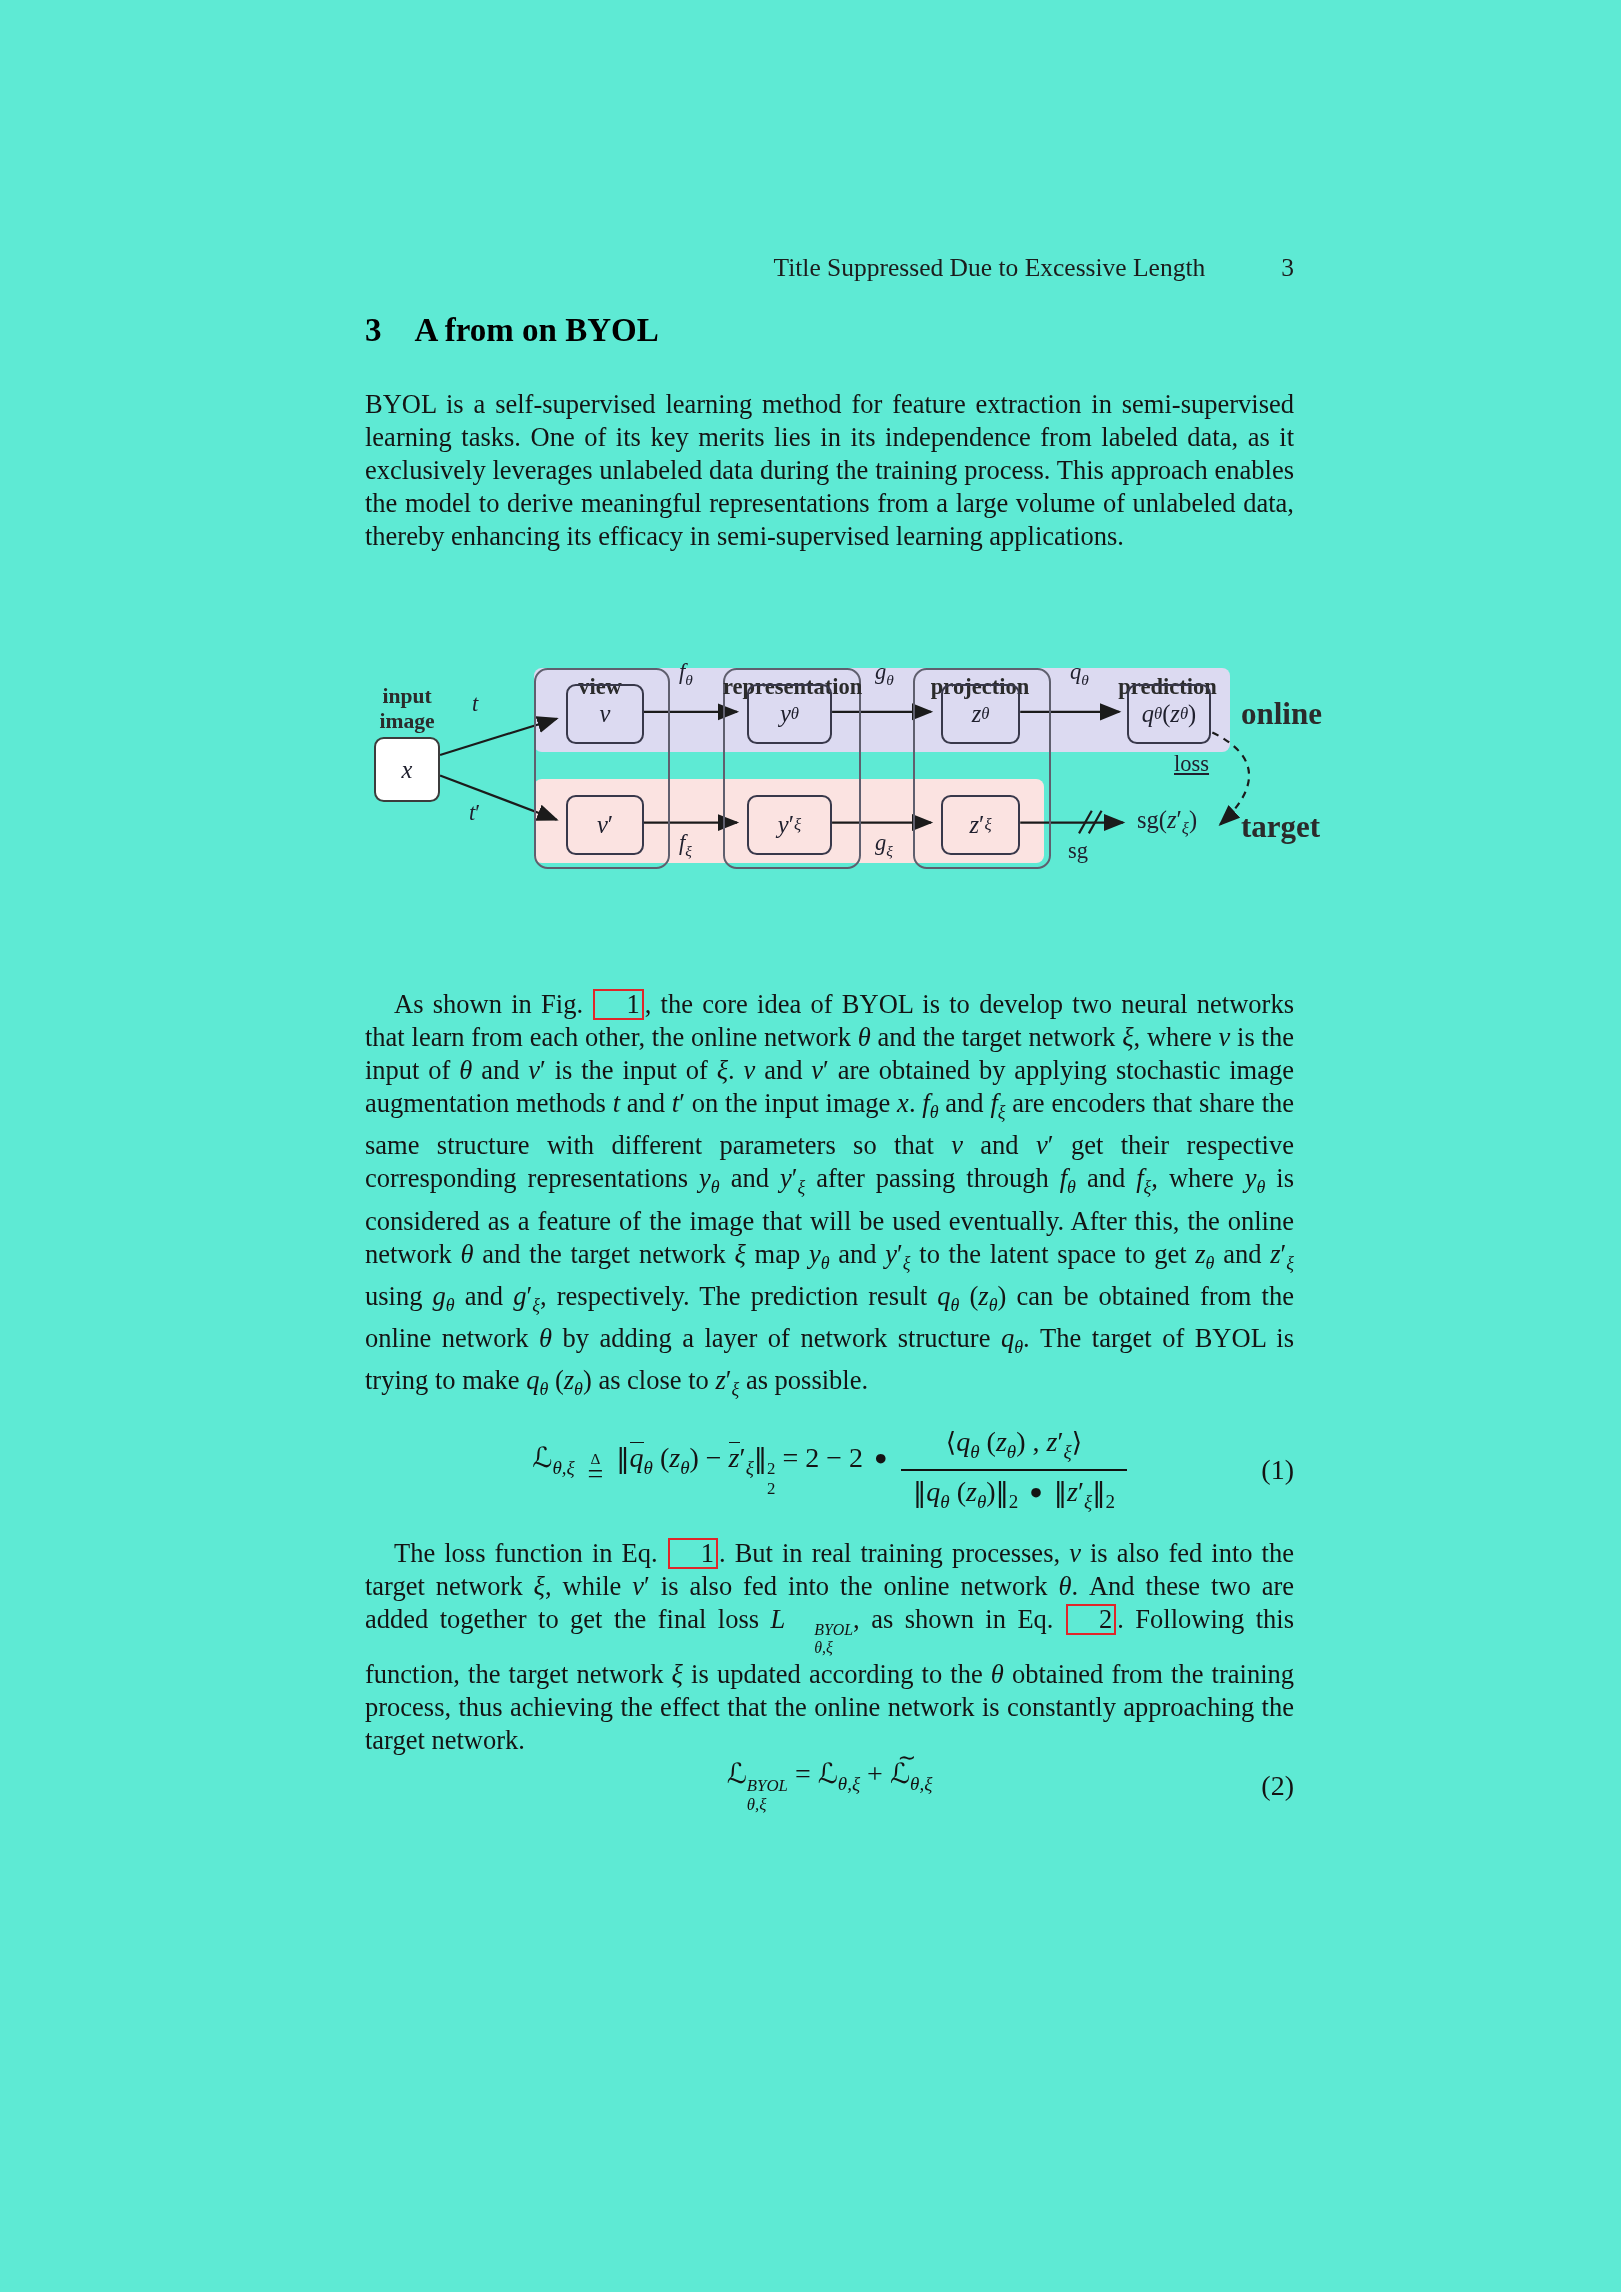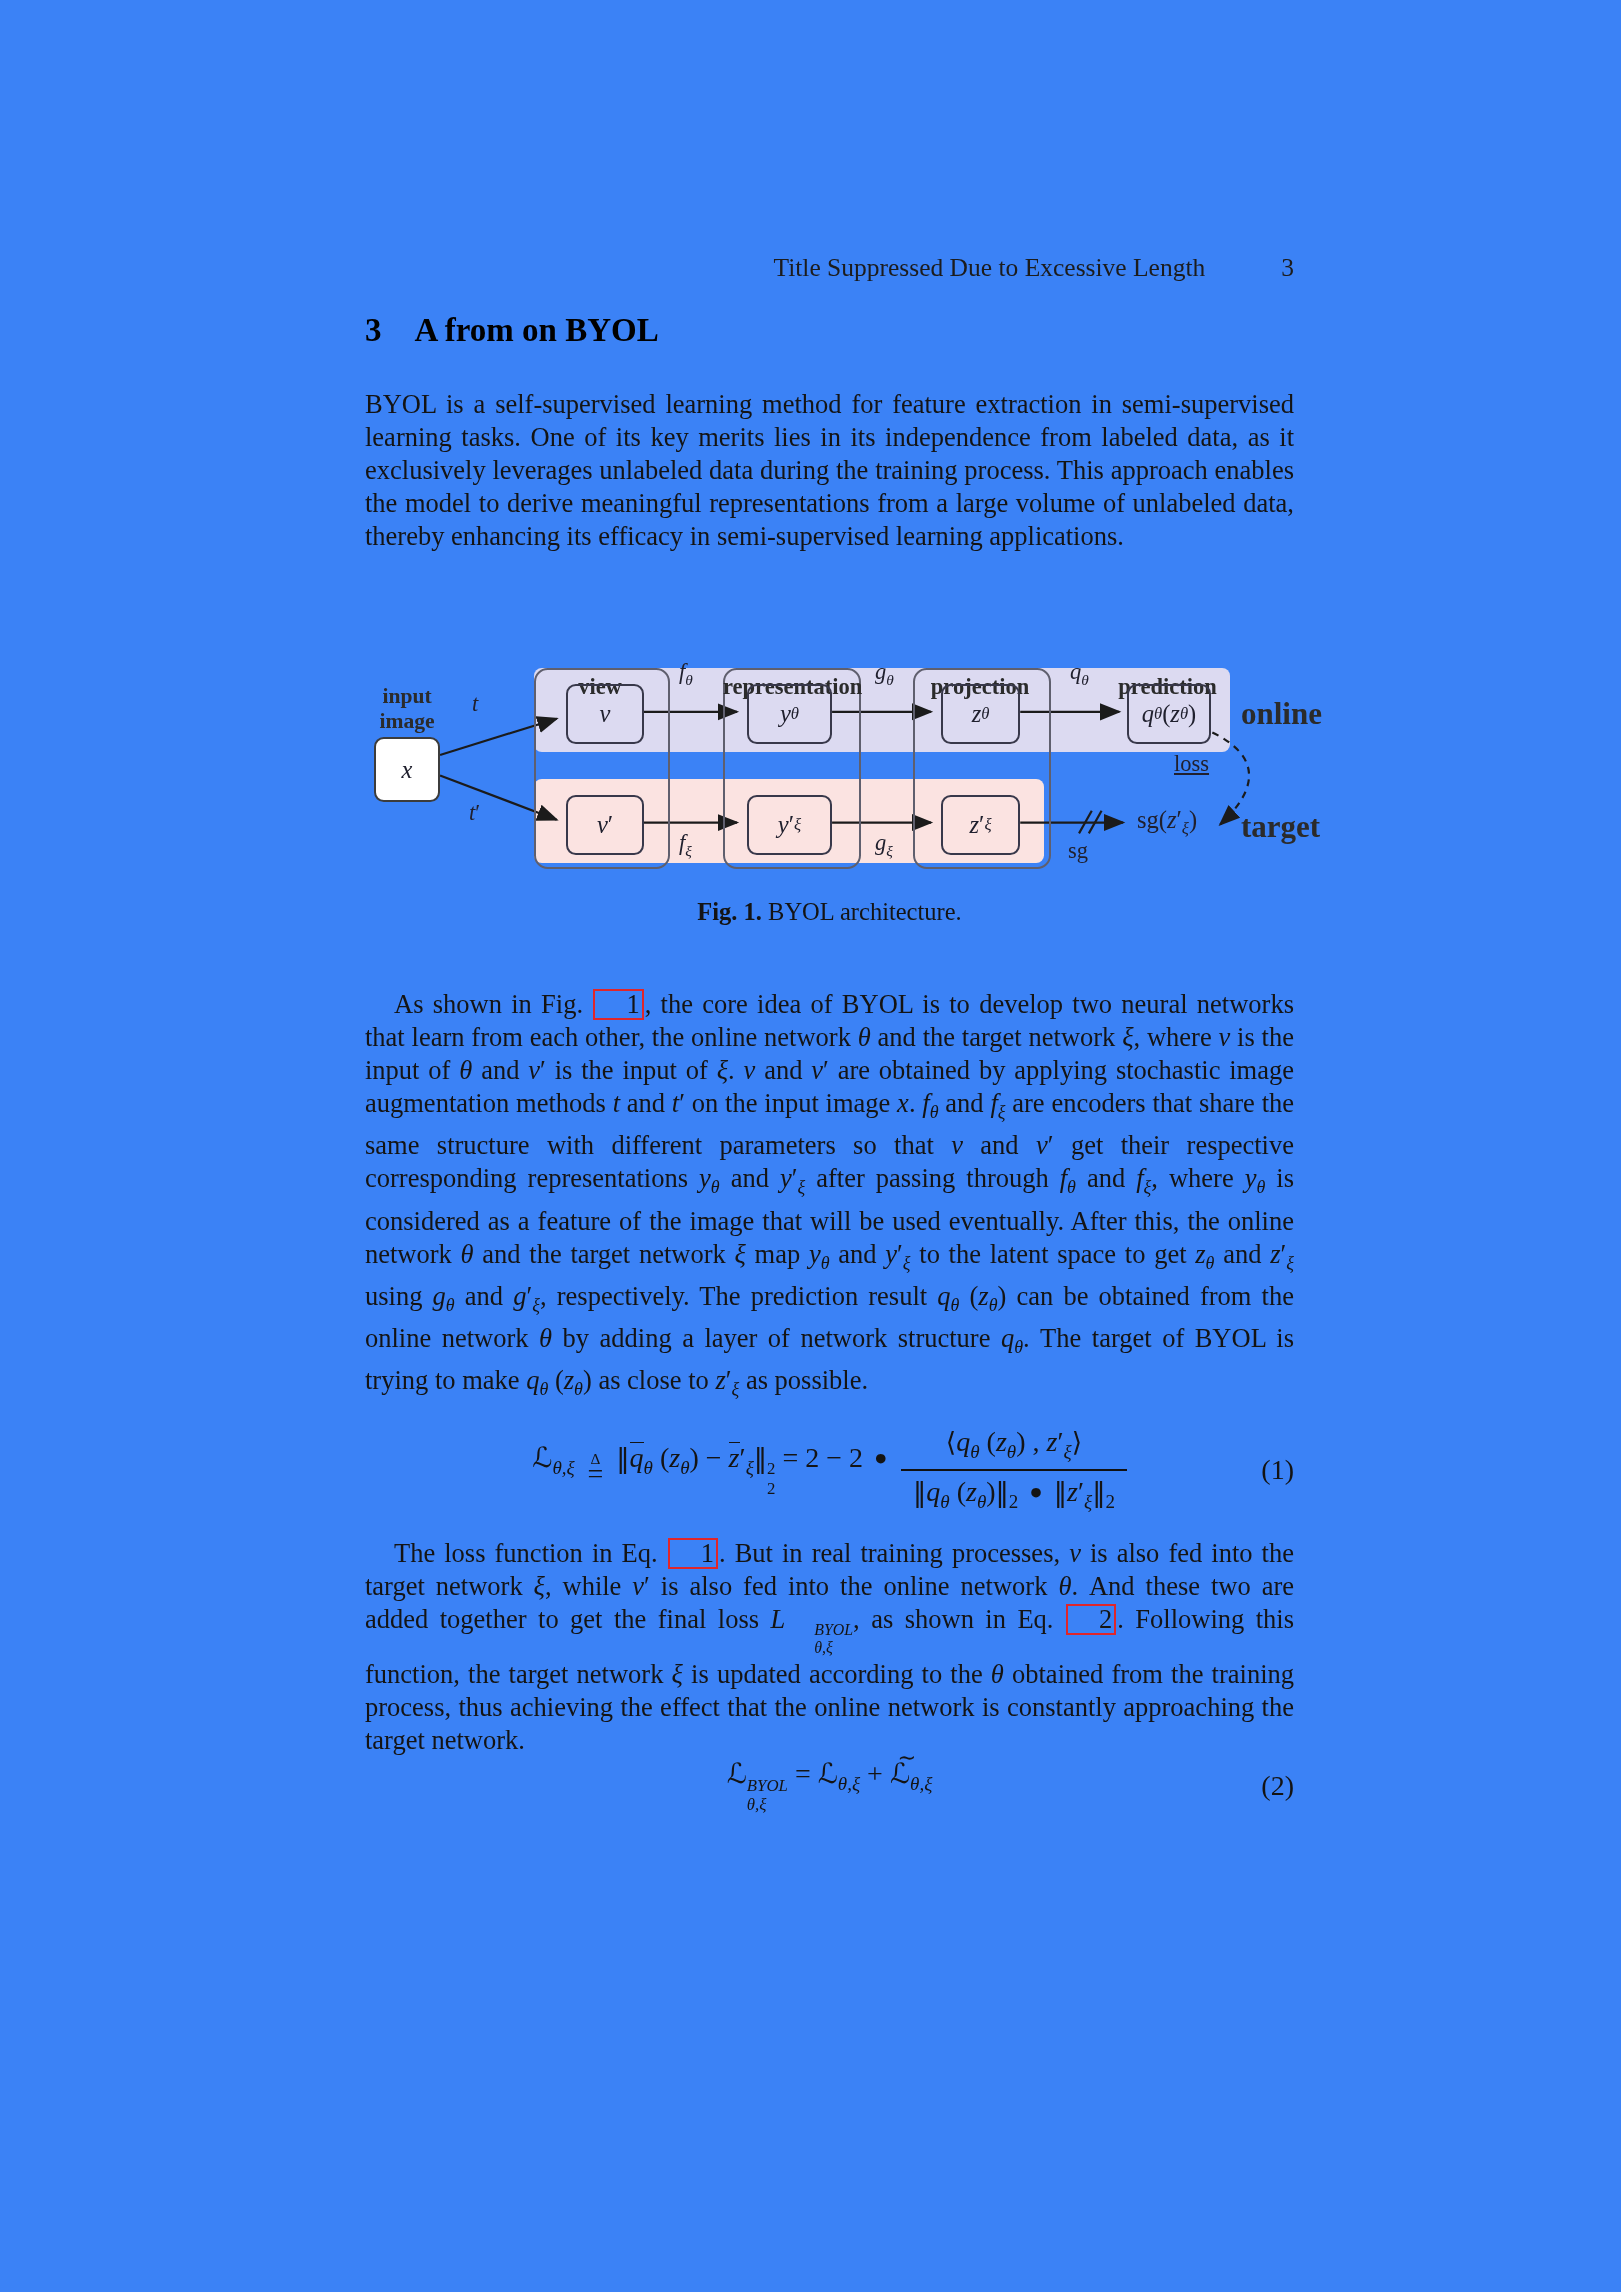--- a/index.html
+++ b/index.html
@@ -1,16 +1,16 @@
 <!DOCTYPE html>
 <html><head>
 <meta charset="utf-8">
 <style>
   html,body{margin:0;padding:0;background:#ffffff;}
-  .page{position:relative;width:1621px;height:2293px;background:#3b82f6;overflow:hidden;
+  .page{position:relative;width:1621px;height:2293px;background:#5eead4;overflow:hidden;
         font-family:"Liberation Serif",serif;color:#1a1a1a;}
   .abs{position:absolute;}
   
   .header{position:absolute;left:365px;top:253px;width:929px;display:flex;
           justify-content:flex-end;align-items:baseline;font-size:25.5px;color:#1c1c1c;}
   .header .rt{margin-right:76px;}
   
   .sec{position:absolute;left:365px;top:312px;width:929px;font-weight:bold;font-size:33px;color:#000;}
   .sec .num{margin-right:33px;}
   
@@ -132,24 +132,20 @@
   <div class="mlabel" style="left:875px;top:659px;"><i>g</i><sub><i>θ</i></sub></div>
   <div class="mlabel" style="left:875px;top:830px;"><i>g</i><sub><i>ξ</i></sub></div>
   <div class="mlabel" style="left:1070px;top:659px;"><i>q</i><sub><i>θ</i></sub></div>
   <div class="mlabel" style="left:1068px;top:838px;">sg</div>
 
   <div class="sgtext" style="left:1137px;top:806px;">sg(<i>z</i>′<sub><i>ξ</i></sub>)</div>
   <div class="mlabel" style="left:1174px;top:751px;font-style:normal;text-decoration:underline;">loss</div>
   <div class="rowlabel" style="left:1241px;top:696px;">online</div>
   <div class="rowlabel" style="left:1241px;top:809px;">target</div>
 
-  <div class="caption">
-    <b>Fig. 1.</b>
-    <span>BYOL architecture.</span>
-  </div>
 
   <p class="body indent" style="top:988px;margin:0;">As shown in Fig. <span class="ref">1</span>, the core idea of BYOL is to develop two neural networks that learn from each other, the online network <i>θ</i> and the target network <i>ξ</i>, where <i>v</i> is the input of <i>θ</i> and <i>v</i>′ is the input of <i>ξ</i>. <i>v</i> and <i>v</i>′ are obtained by applying stochastic image augmentation methods <i>t</i> and <i>t</i>′ on the input image <i>x</i>. <i>f</i><sub><i>θ</i></sub> and <i>f</i><sub><i>ξ</i></sub> are encoders that share the same structure with different parameters so that <i>v</i> and <i>v</i>′ get their respective corresponding representations <i>y</i><sub><i>θ</i></sub> and <i>y</i>′<sub><i>ξ</i></sub> after passing through <i>f</i><sub><i>θ</i></sub> and <i>f</i><sub><i>ξ</i></sub>, where <i>y</i><sub><i>θ</i></sub> is considered as a feature of the image that will be used eventually. After this, the online network <i>θ</i> and the target network <i>ξ</i> map <i>y</i><sub><i>θ</i></sub> and <i>y</i>′<sub><i>ξ</i></sub> to the latent space to get <i>z</i><sub><i>θ</i></sub> and <i>z</i>′<sub><i>ξ</i></sub> using <i>g</i><sub><i>θ</i></sub> and <i>g</i>′<sub><i>ξ</i></sub>, respectively. The prediction result <i>q</i><sub><i>θ</i></sub> (<i>z</i><sub><i>θ</i></sub>) can be obtained from the online network <i>θ</i> by adding a layer of network structure <i>q</i><sub><i>θ</i></sub>. The target of BYOL is trying to make <i>q</i><sub><i>θ</i></sub> (<i>z</i><sub><i>θ</i></sub>) as close to <i>z</i>′<sub><i>ξ</i></sub> as possible.</p>
 
   <div class="equation" style="top:1407px;height:125px;">
     <span><span class="scriptl">ℒ</span><sub><i>θ,ξ</i></sub> <span class="defeq">
           <span class="dtri">Δ</span>
           <span>=</span>
         </span> <span class="norm">‖</span><span class="ov"><i>q</i></span><sub><i>θ</i></sub> (<i>z</i><sub><i>θ</i></sub>) − <span class="ov"><i>z</i></span>′<sub><i>ξ</i></sub><span class="norm">‖</span><span class="ss ctr">
           <span>2</span>
           <span>2</span>

